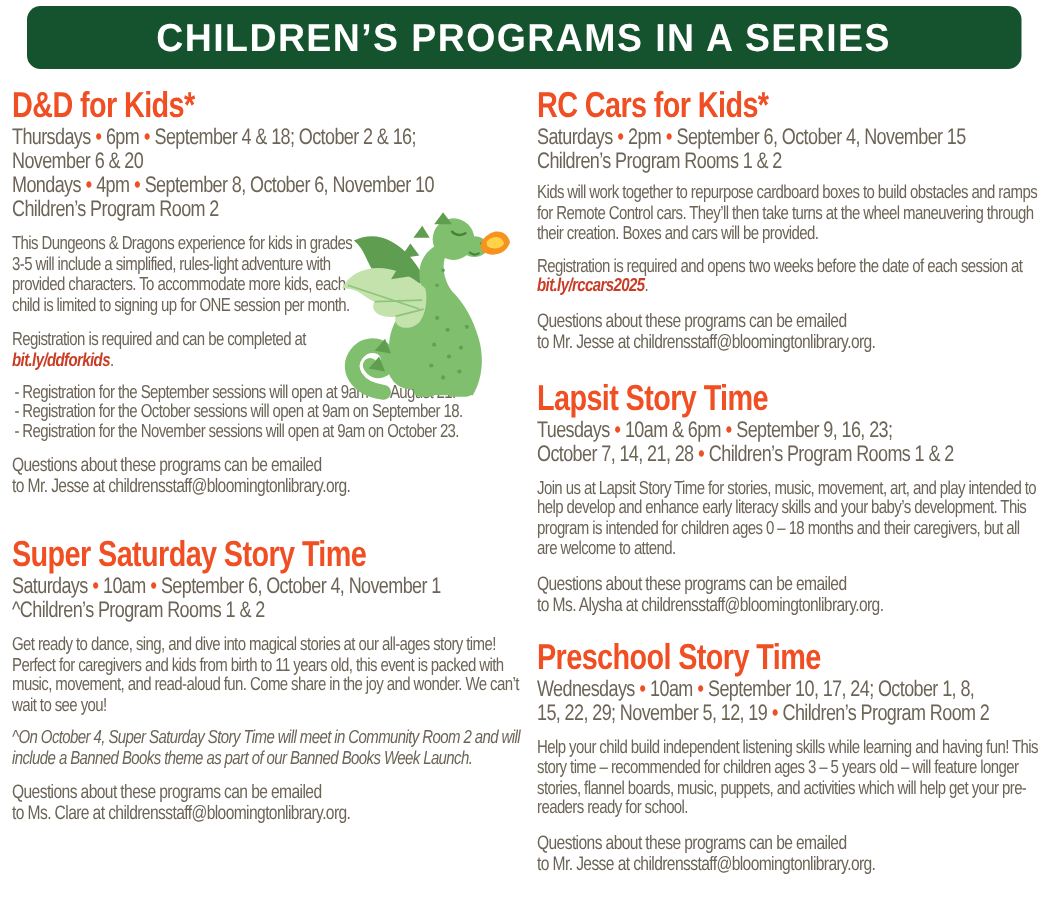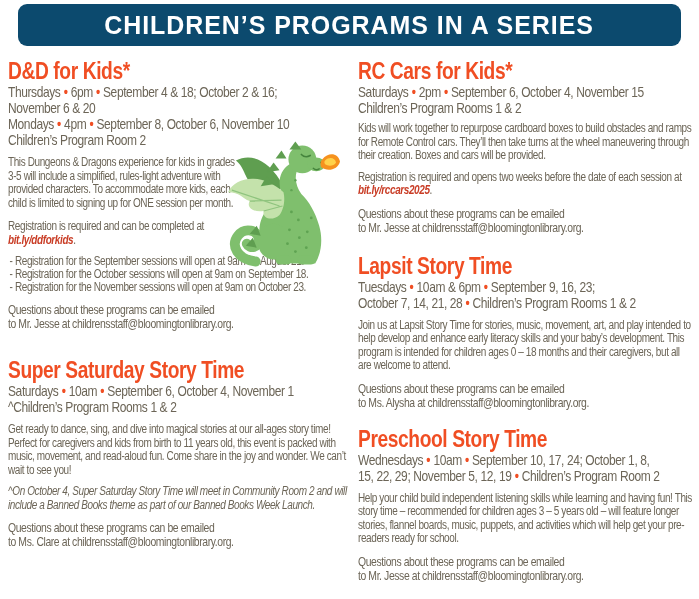--- a/index.html
+++ b/index.html
@@ -3,21 +3,21 @@
 <meta charset="utf-8">
 <style>
   html,body{margin:0;padding:0;}
   body{
     width:699px;height:599px;position:relative;background:#ffffff;
     font-family:"Liberation Sans",sans-serif;overflow:hidden;
     color:#6C6557;
   }
   .banner{
     position:absolute;left:18px;top:4px;width:663px;height:42px;
-    background:#0c4a6e;border-radius:9px;
+    background:#14532d;border-radius:9px;
     display:flex;align-items:center;justify-content:center;
   }
   .banner h1{
     margin:0;color:#ffffff;font-size:26px;font-weight:bold;
     letter-spacing:1px;transform:scaleX(0.96);white-space:nowrap;
   }
   .col{position:absolute;top:56px;transform:scaleX(0.8);transform-origin:0 0;}
   .col-left{left:8px;width:430px;}
   .col-right{left:358px;width:419px;}
   h2{

